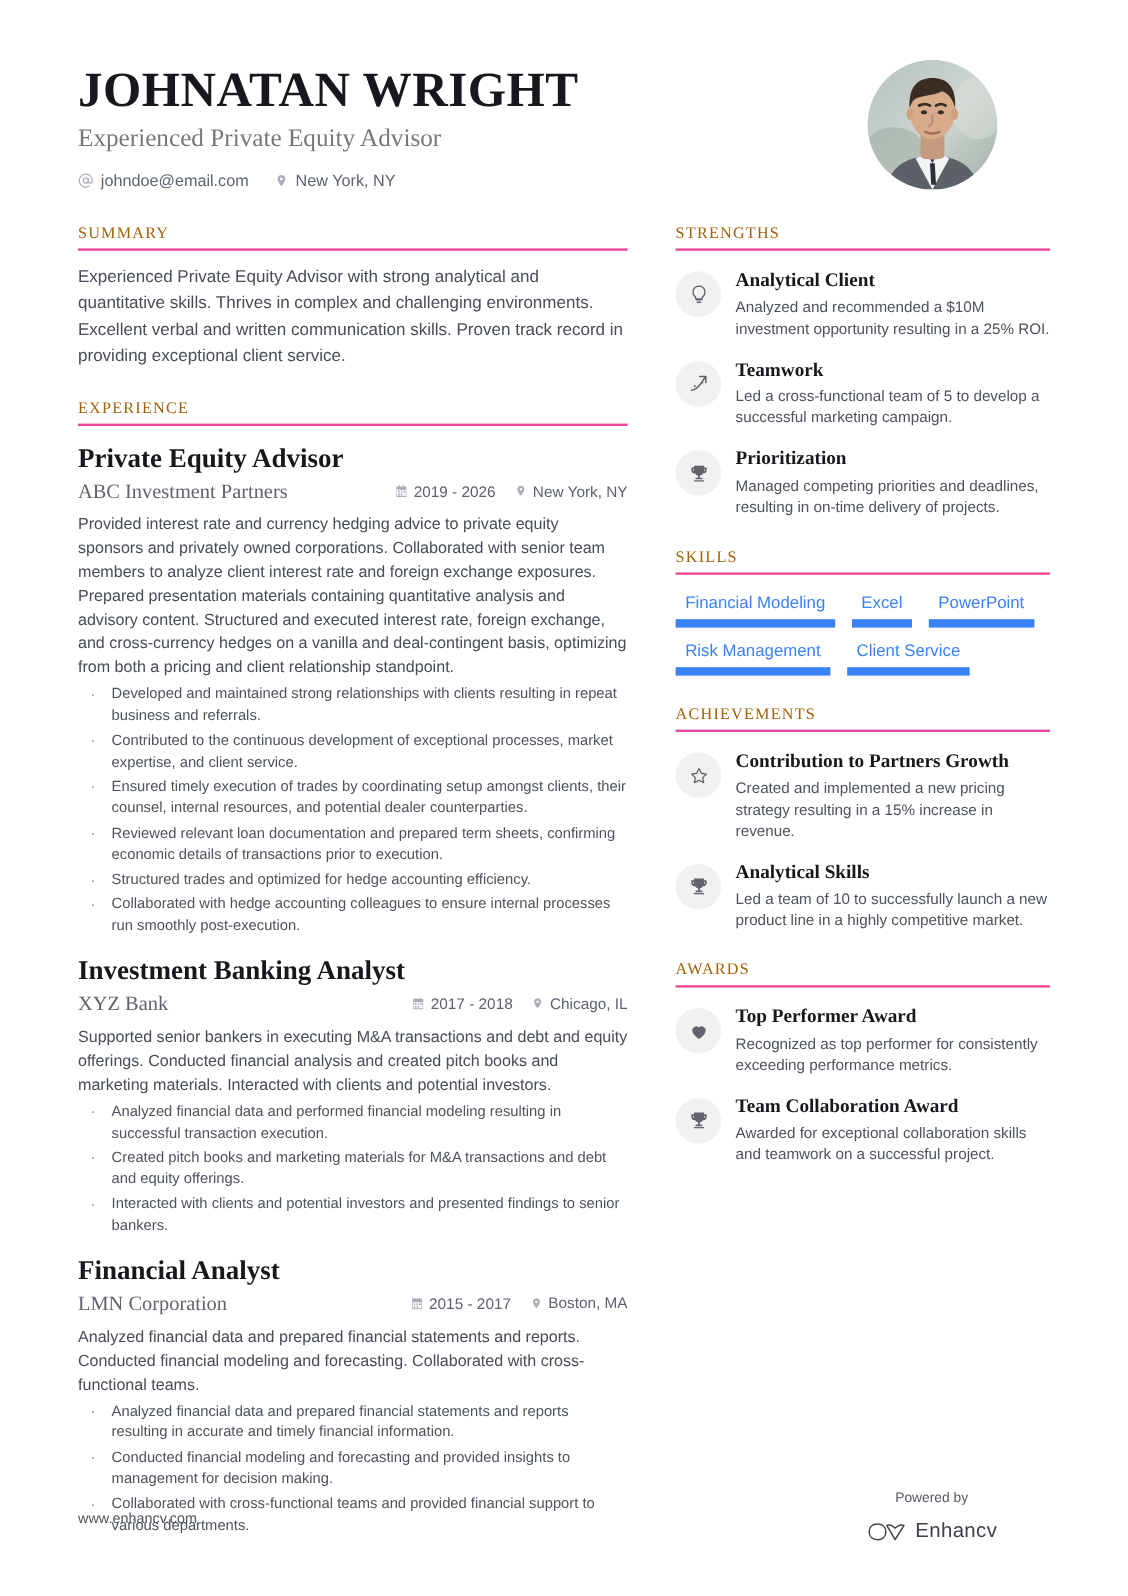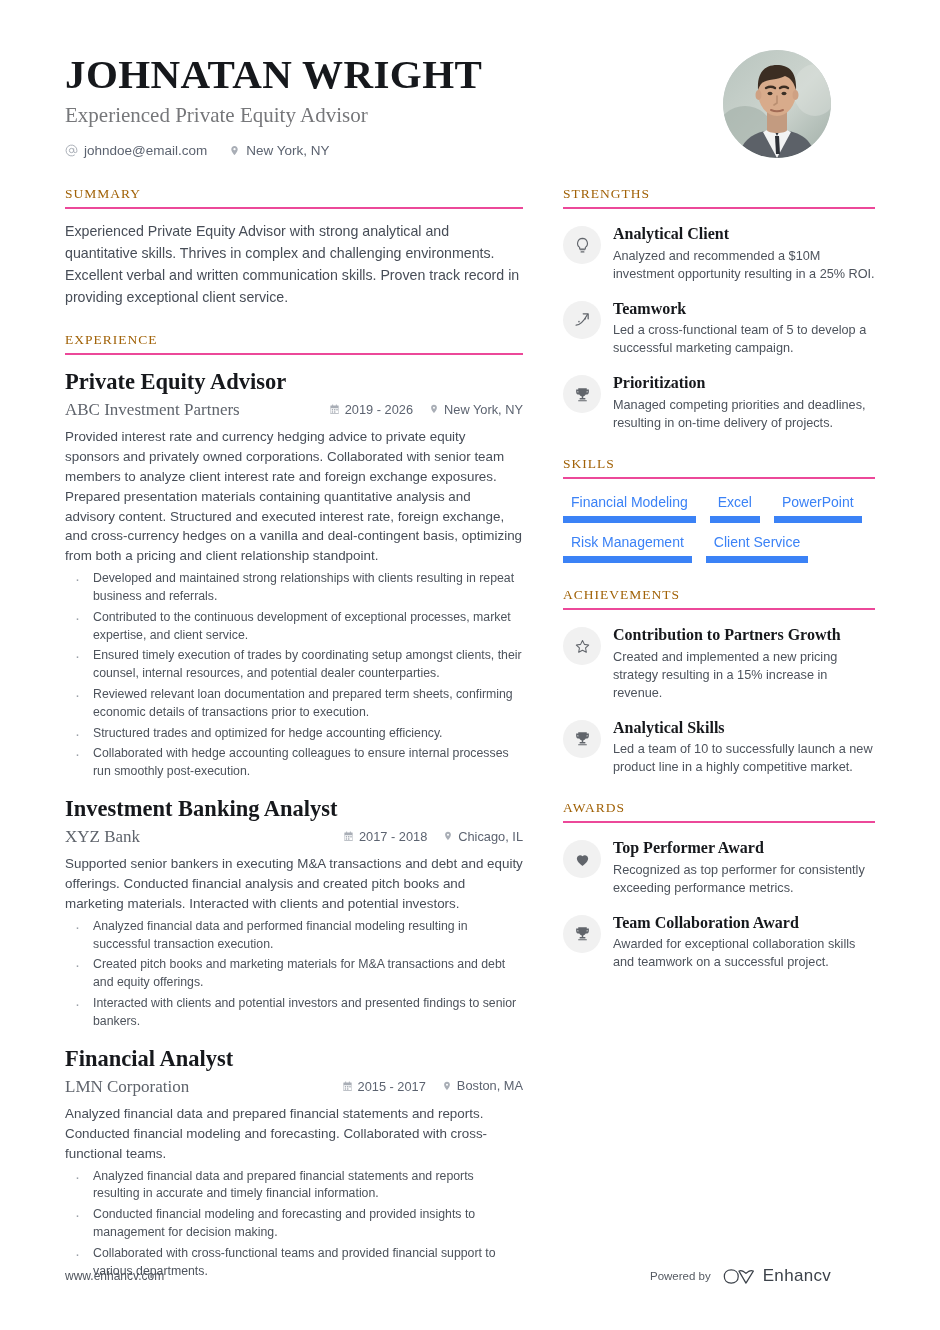--- a/index.html
+++ b/index.html
@@ -106,21 +106,21 @@
 
   .gap-24 { height: 24px; }
 
   
   .footer {
     position: absolute; left: 0; right: 0; bottom: 44px;
     display: flex; align-items: center; justify-content: space-between;
     padding: 0 65px;
   }
   .footer-left { font-size: 12px; color: #4f545c; text-align: right; }
-  .footer-right { display: flex; align-items: center; gap: 11px; }
+  .footer-right { display: flex; align-items: center; gap: 11px; flex-direction: column; }
   .powered { font-size: 11.5px; color: #555a62; }
   .brand { display: flex; align-items: center; gap: 7px; color: #3c424a; }
   .brand-name { font-size: 17px; letter-spacing: 0.3px; color: #3c424a; }
 </style>
 </head>
 <body>
 
 <div class="page">
 
   <div class="header">

